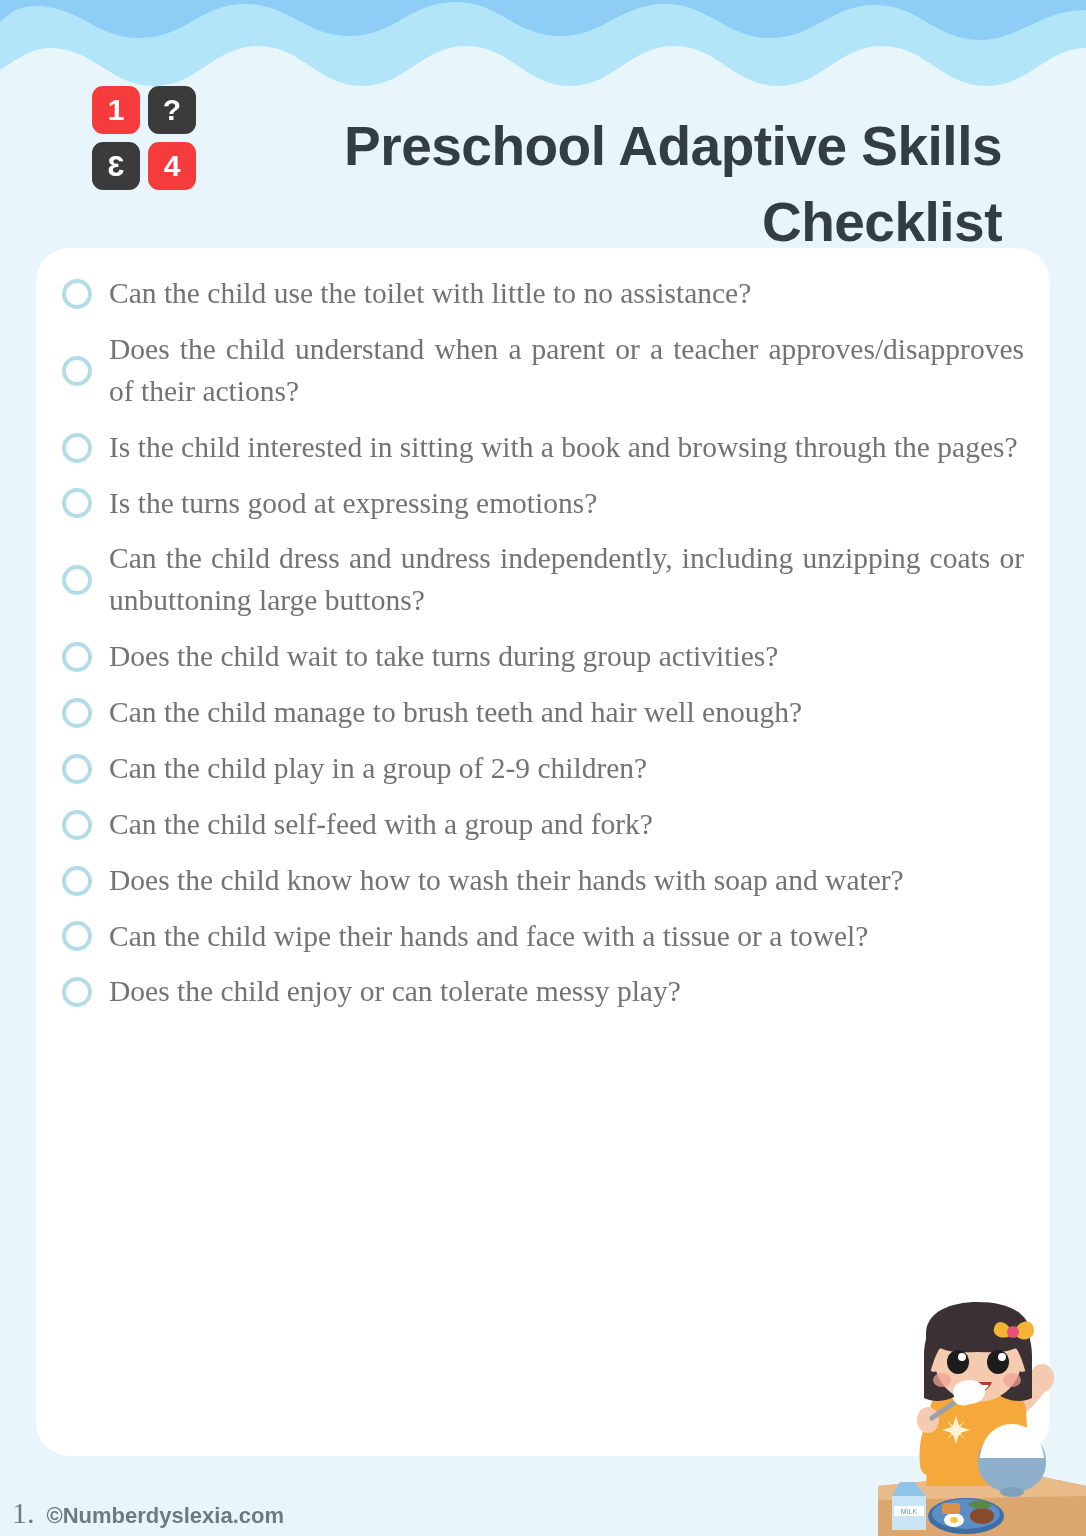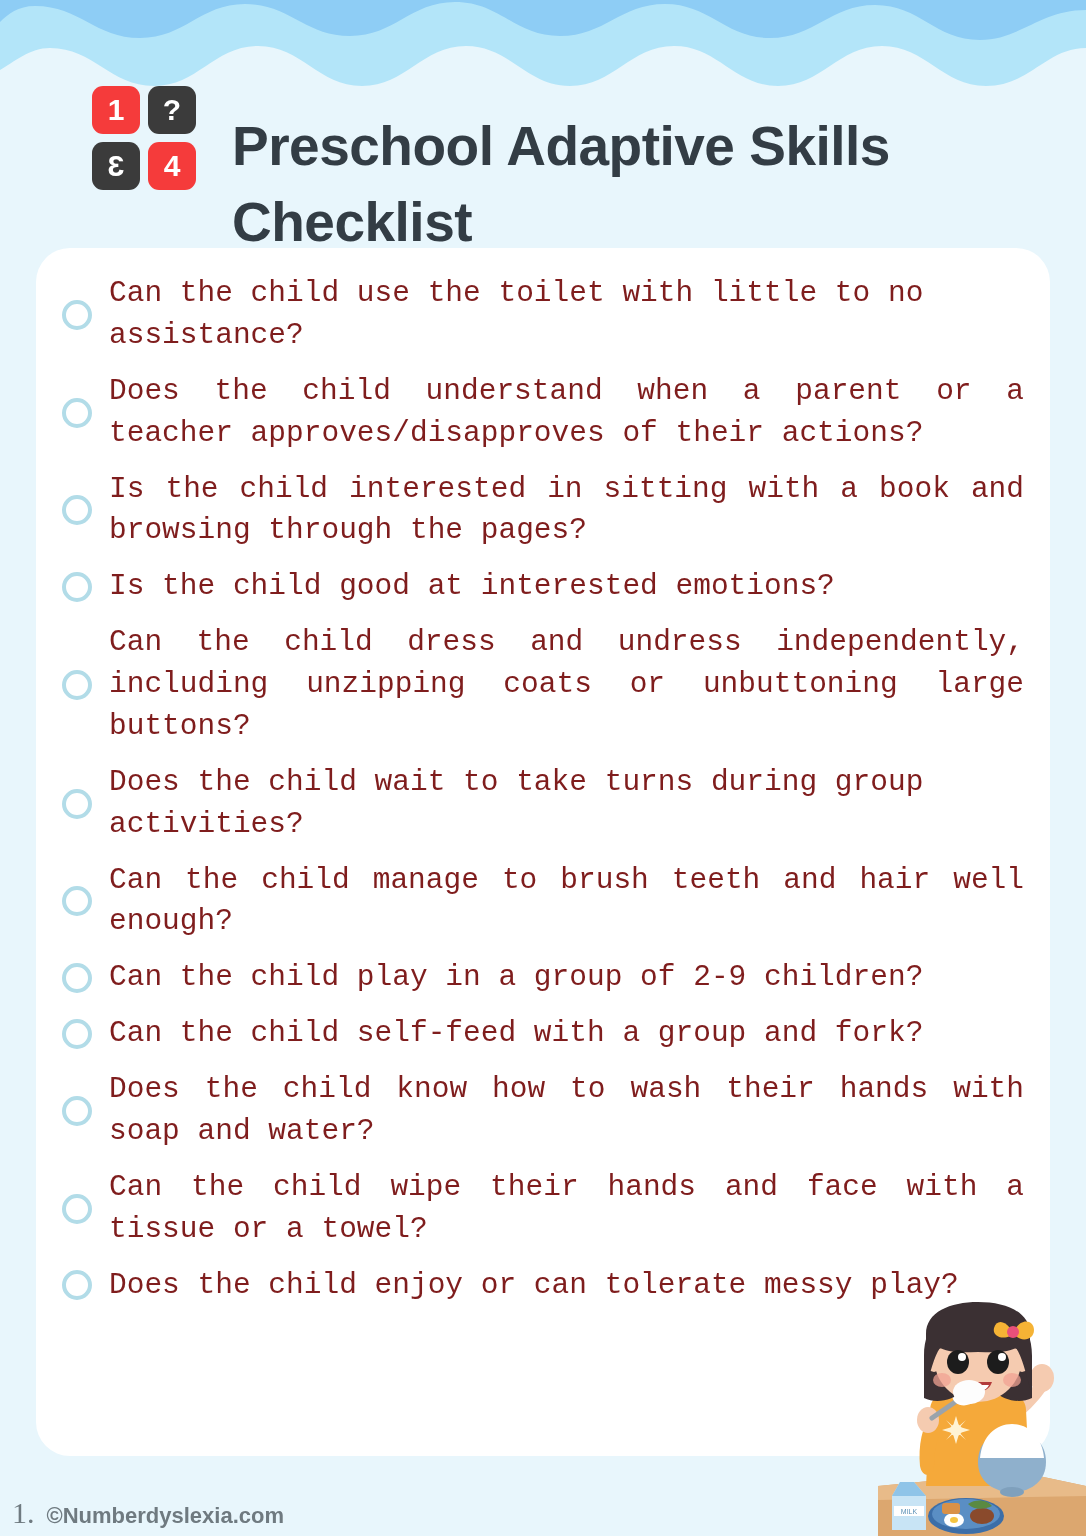--- a/index.html
+++ b/index.html
@@ -69,21 +69,21 @@
   .logo-tile.red  { background: #f53b3b; }
   .logo-tile.dark { background: #3b3b3b; }
   .logo-tile.flip { transform: scaleX(-1); }
 
   .title {
     font-family: "Liberation Sans", sans-serif;
     font-weight: bold;
     font-size: 55px;
     line-height: 1.38;
     color: #333d45;
-    text-align: left;
+    text-align: right;
     max-width: 770px;
     letter-spacing: -0.5px;
   }
 
   
   .card {
     position: absolute;
     left: 36px;
     top: 248px;
     width: 1014px;
@@ -109,24 +109,24 @@
     width: 30px;
     height: 30px;
     border: 4px solid #b2dce8;
     border-radius: 50%;
     box-sizing: border-box;
     flex: none;
     margin-right: 17px;
     background: transparent;
   }
   .item-text {
-    font-family: Liberation Mono, monospace;
+    font-family: Liberation Serif, serif;
     font-size: 29.5px;
     line-height: 1.42;
-    color: #7f1d1d;
+    color: #737373;
     text-align: justify;
     text-justify: inter-word;
     flex: 1;
   }
   .item-text.single { text-align: left; }
 
   
   .footer {
     position: absolute;
     left: 12px;
@@ -217,21 +217,21 @@
     </div>
 
 
     <div class="item">
       <span class="checkbox"></span>
       <span class="item-text">Is the child interested in sitting with a book and browsing through the pages?</span>
     </div>
 
     <div class="item">
       <span class="checkbox"></span>
-      <span class="item-text single">Is the child good at interested emotions?</span>
+      <span class="item-text single">Is the turns good at expressing emotions?</span>
     </div>
 
     <div class="item">
       <span class="checkbox"></span>
       <span class="item-text">Can the child dress and undress independently, including unzipping coats or unbuttoning large buttons?</span>
     </div>
 
     <div class="item">
       <span class="checkbox"></span>
       <span class="item-text single">Does the child wait to take turns during group activities?</span>

